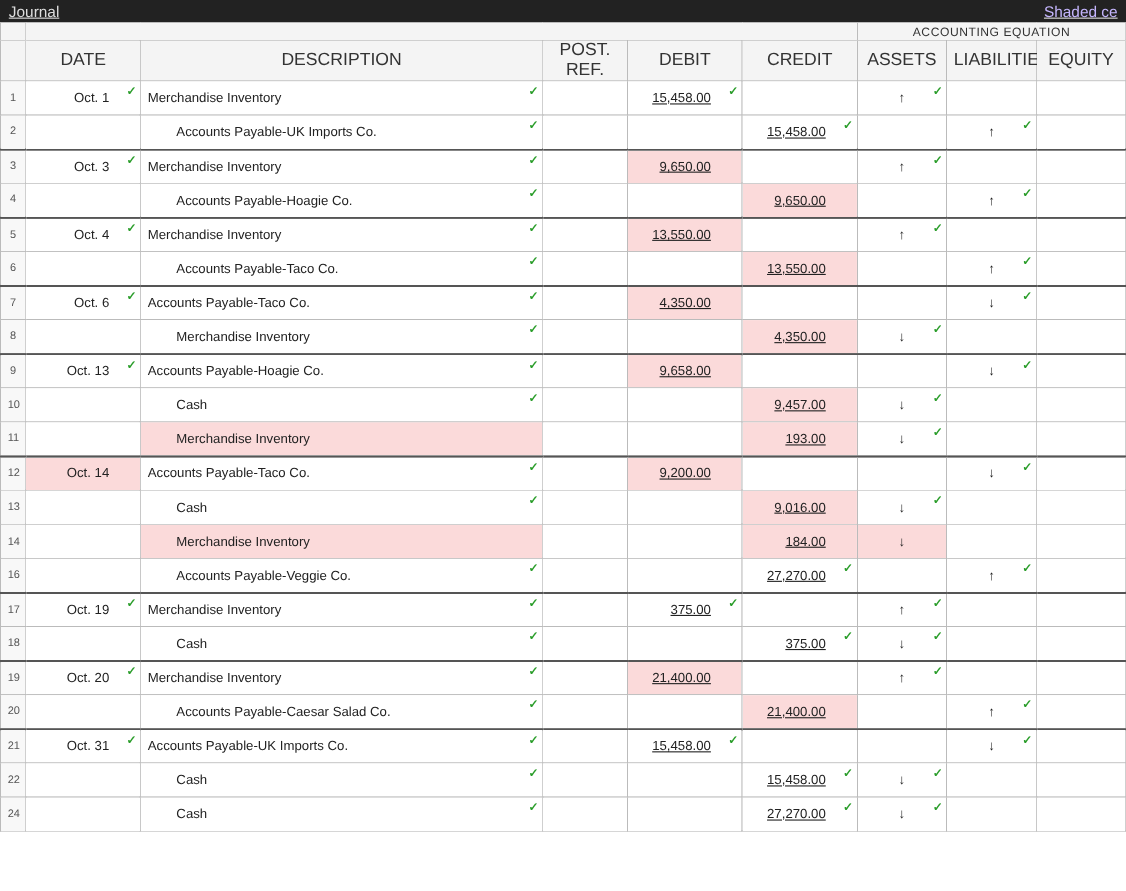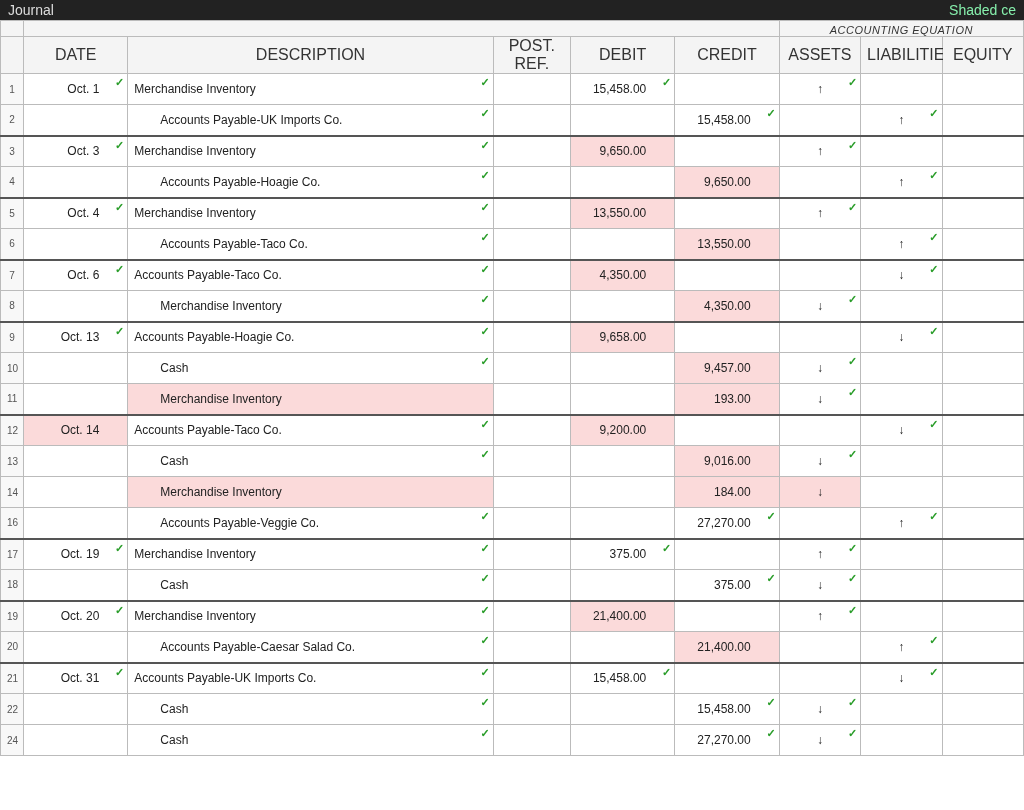--- a/index.html
+++ b/index.html
@@ -12,22 +12,23 @@
     height: 810px;
     overflow: hidden;
   }
   .titlebar {
     background: #222;
     color: #ddd;
     font-size: 14px;
     padding: 2px 8px;
     display: flex;
     justify-content: space-between;
-  }
-  .titlebar .right { color: #86efac; }
+    text-decoration: underline;
+  }
+  .titlebar .right { color: #c4b5fd; }
   .wrap { padding: 0; }
   table {
     border-collapse: collapse;
     width: 100%;
     table-layout: fixed;
   }
   th, td {
     border: 1px solid #bbb;
     height: 31px;
     padding: 0 6px;
@@ -41,33 +42,32 @@
     font-size: 16px;
     text-align: center;
     color: #333;
   }
   .supertitle th {
     border-bottom: none;
     font-size: 11px;
     letter-spacing: 0.5px;
     height: 16px;
     padding-top: 2px;
-    font-style: italic;
   }
   .rownum {
     width: 22px;
     text-align: center;
     font-size: 10px;
     color: #555;
     background: #f8f8f8;
   }
   td.date { text-align: right; padding-right: 28px; }
   td.desc { text-align: left; }
   td.desc.indent { padding-left: 32px; }
-  td.num { text-align: right; padding-right: 28px; font-variant-numeric: tabular-nums; }
+  td.num { text-align: right; padding-right: 28px; font-variant-numeric: tabular-nums; text-decoration: underline; }
   td.arrow { text-align: center; }
   .shaded { background: #fbdada !important; }
   .check {
     position: absolute;
     right: 3px;
     top: 2px;
     color: #2a9d2a;
     font-size: 11px;
     font-weight: bold;
   }

